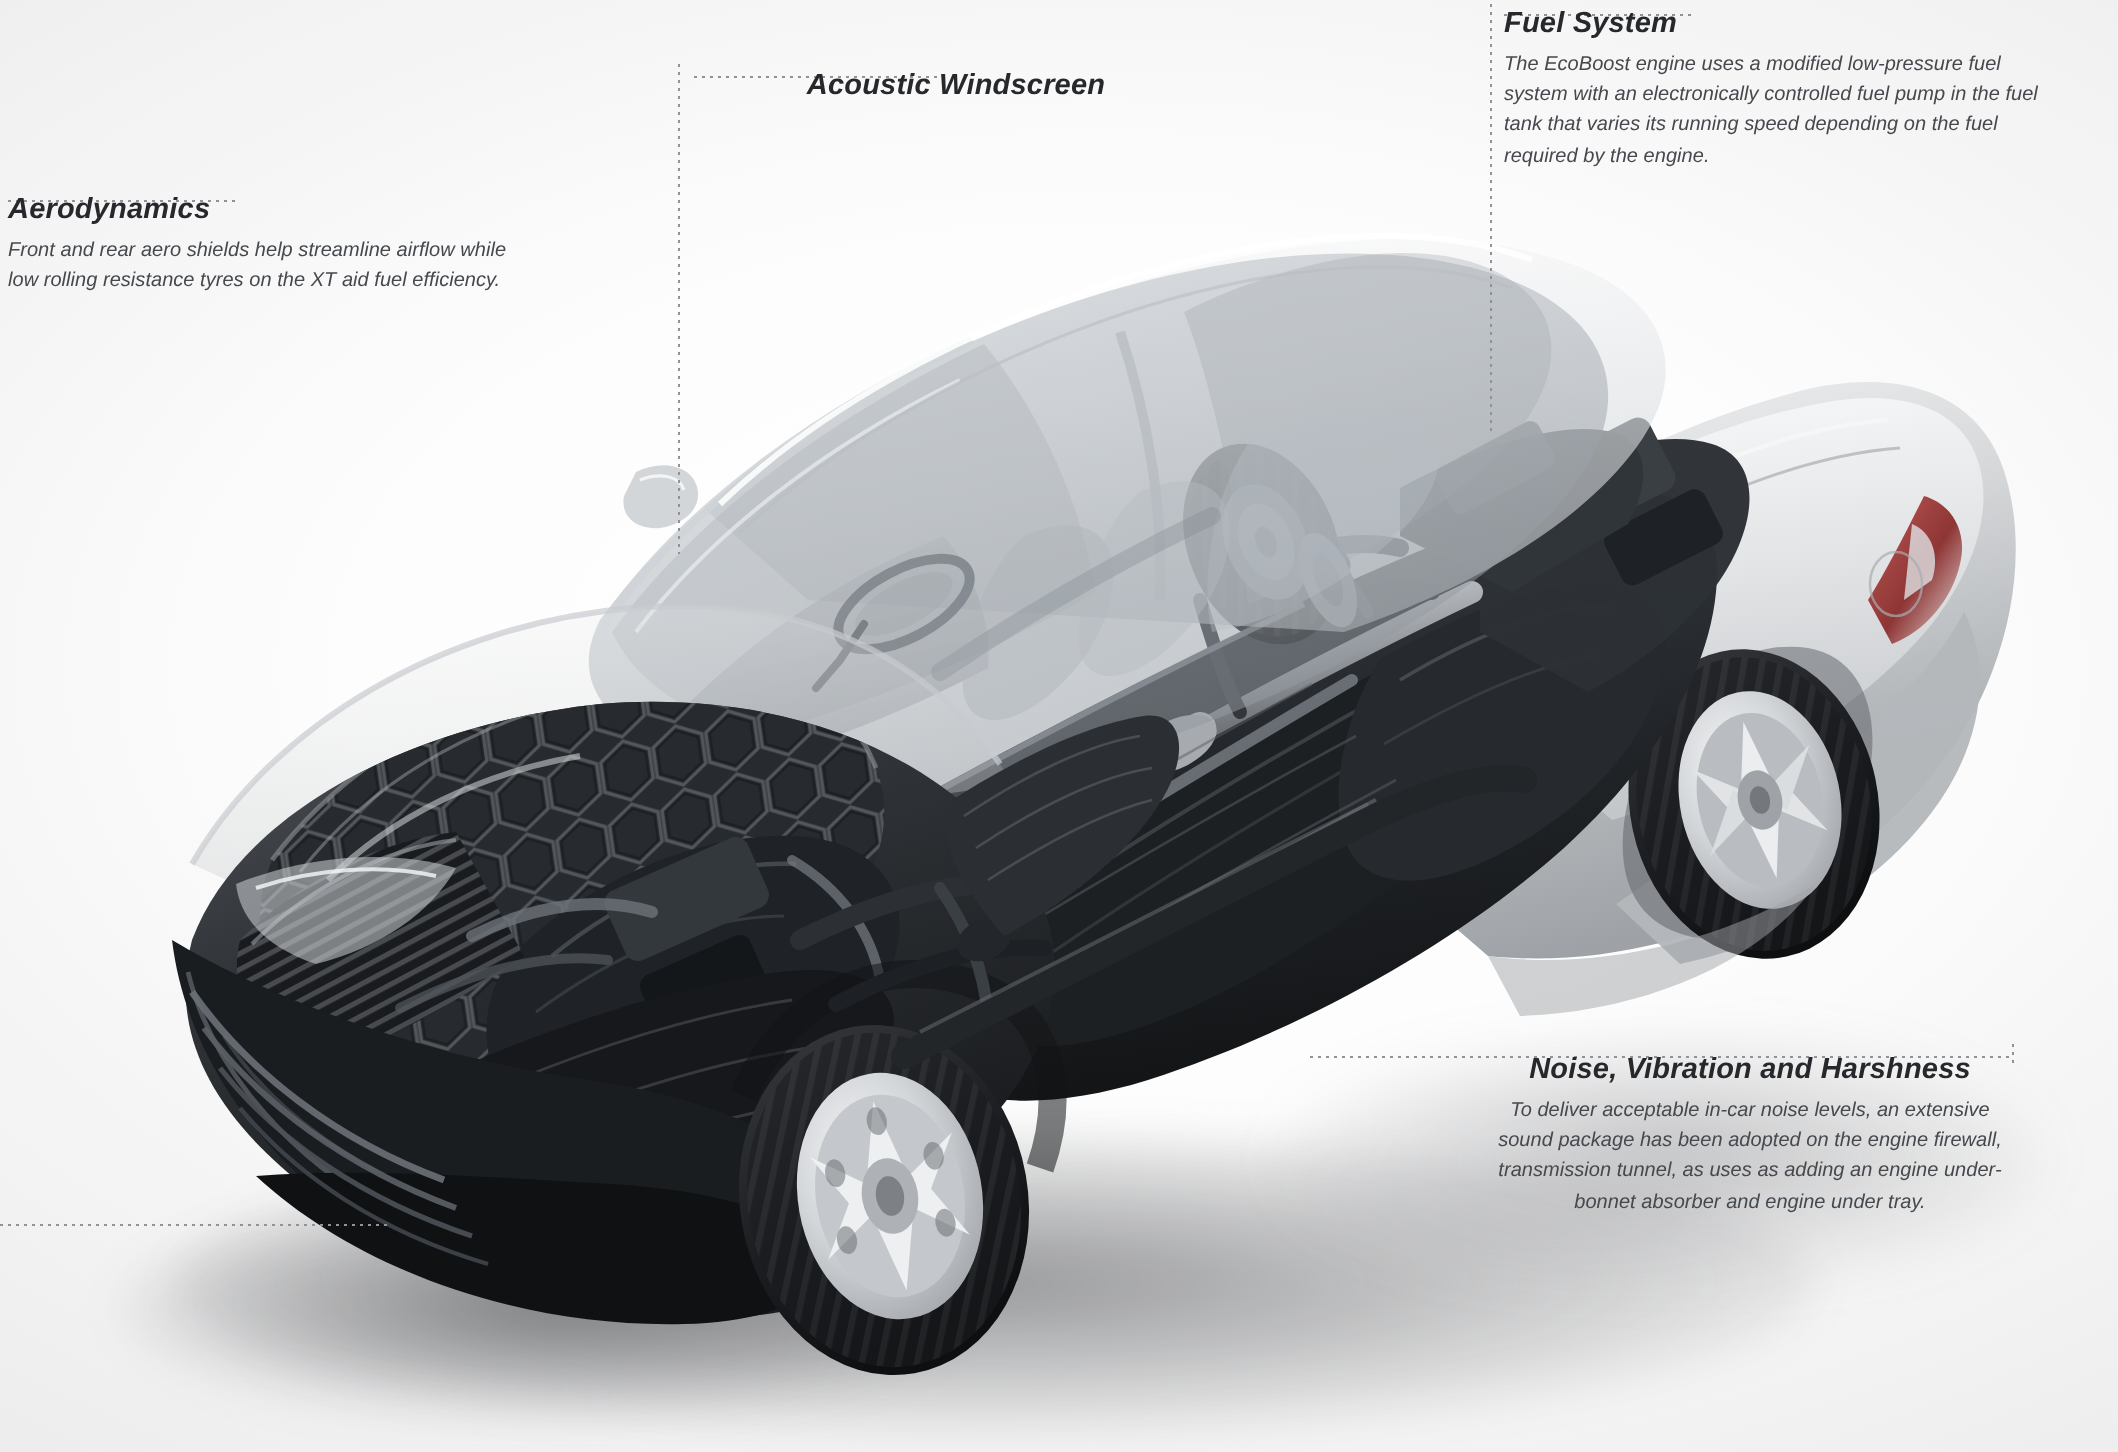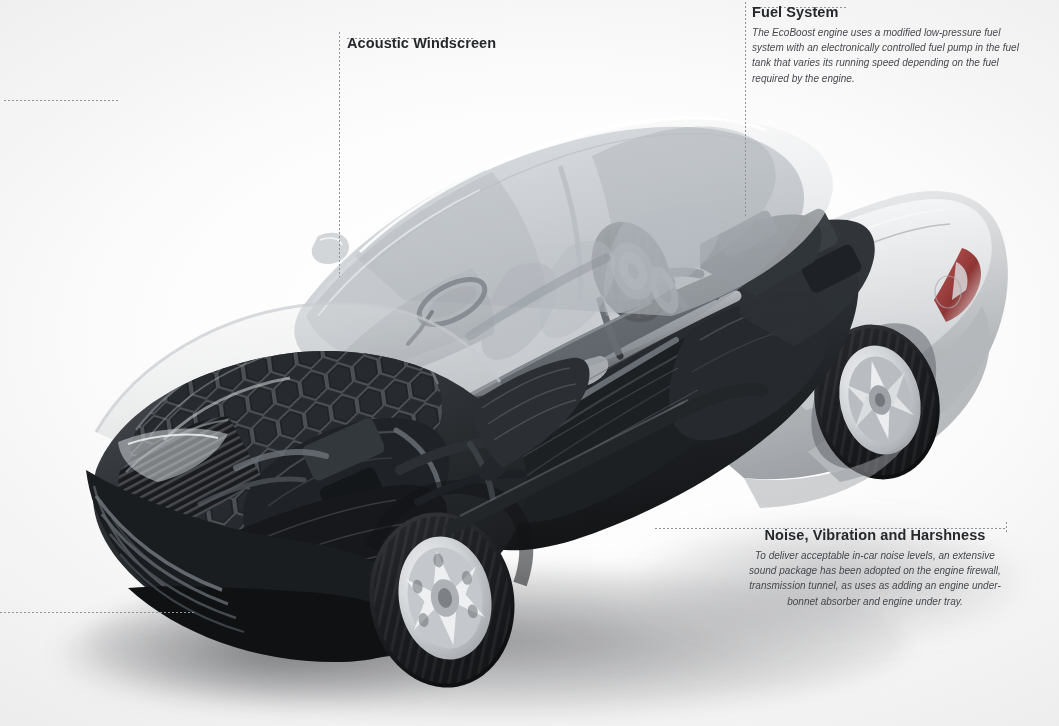--- a/index.html
+++ b/index.html
@@ -52,32 +52,33 @@
     position: absolute;
     color: #2e3034;
   }
   .note-title {
     font-size: 14.5px;
     font-weight: bold;
     letter-spacing: 0.1px;
     color: #26282c;
     margin: 0 0 4px 0;
     line-height: 1.1;
+    font-style: italic;
   }
   .note-body {
     font-size: 10px;
     line-height: 15.2px;
     color: #45484d;
     margin: 0;
     letter-spacing: 0.02px;
     font-style: italic;
   }
 
   #note-aerodynamics { left: 4px;   top: 98px;  width: 262px; }
-  #note-windscreen   { left: 347px; top: 36px;  width: 262px; }
+  #note-windscreen   { left: 347px; top: 36px;  width: 262px; text-align: center; }
   #note-fuel         { left: 752px; top: 5px;   width: 272px; }
   #note-nvh          { left: 744px; top: 528px; width: 262px; text-align: center; }
 
   
   .leader {
     position: absolute;
     pointer-events: none;
   }
   .leader-h {
     height: 1px;
@@ -473,20 +474,24 @@
 
   <div class="leader leader-h" id="leader-aero-top"></div>
   <div class="leader leader-h" id="leader-aero-low"></div>
   <div class="leader leader-h" id="leader-wind-top"></div>
   <div class="leader leader-v" id="leader-wind-v"></div>
   <div class="leader leader-h" id="leader-fuel-top"></div>
   <div class="leader leader-v" id="leader-fuel-v"></div>
   <div class="leader leader-h" id="leader-nvh-h"></div>
   <div class="leader leader-v" id="leader-nvh-v"></div>
 
+  <div class="note" id="note-aerodynamics">
+    <p class="note-title">Aerodynamics</p>
+    <p class="note-body">Front and rear aero shields help streamline airflow while low rolling resistance tyres on the XT aid fuel efficiency.</p>
+  </div>
 
   <div class="note" id="note-windscreen">
     <p class="note-title">Acoustic Windscreen</p>
   </div>
 
   <div class="note" id="note-fuel">
     <p class="note-title">Fuel System</p>
     <p class="note-body">The EcoBoost engine uses a modified low-pressure fuel system with an electronically controlled fuel pump in the fuel tank that varies its running speed depending on the fuel required by the engine.</p>
   </div>
 

